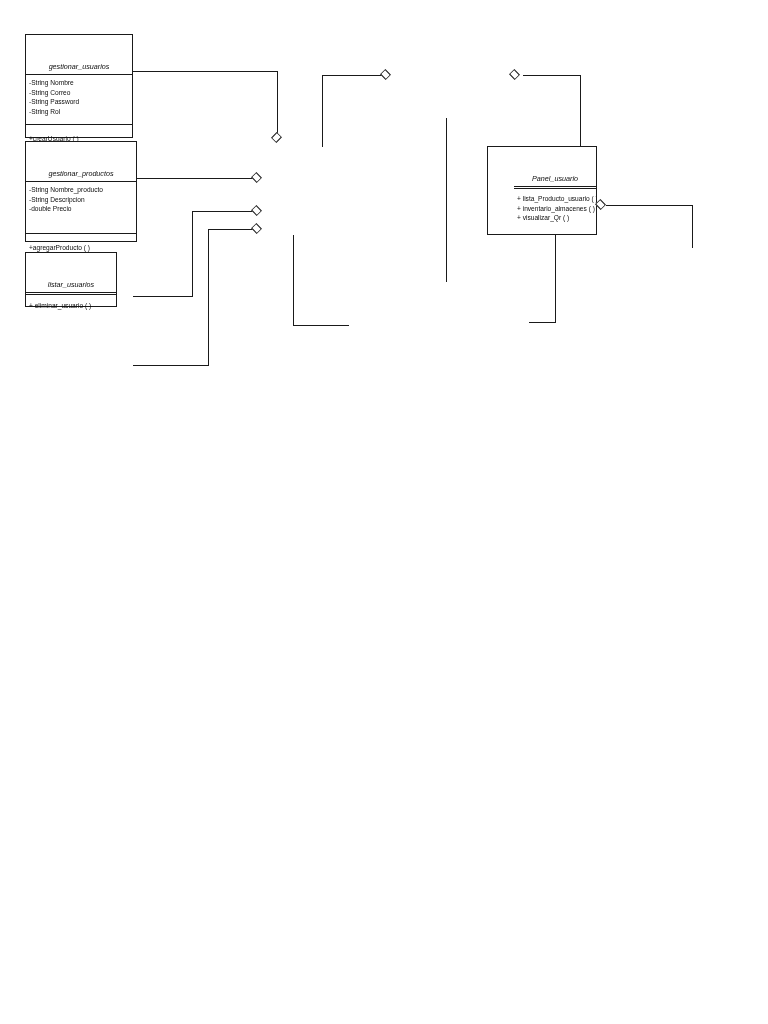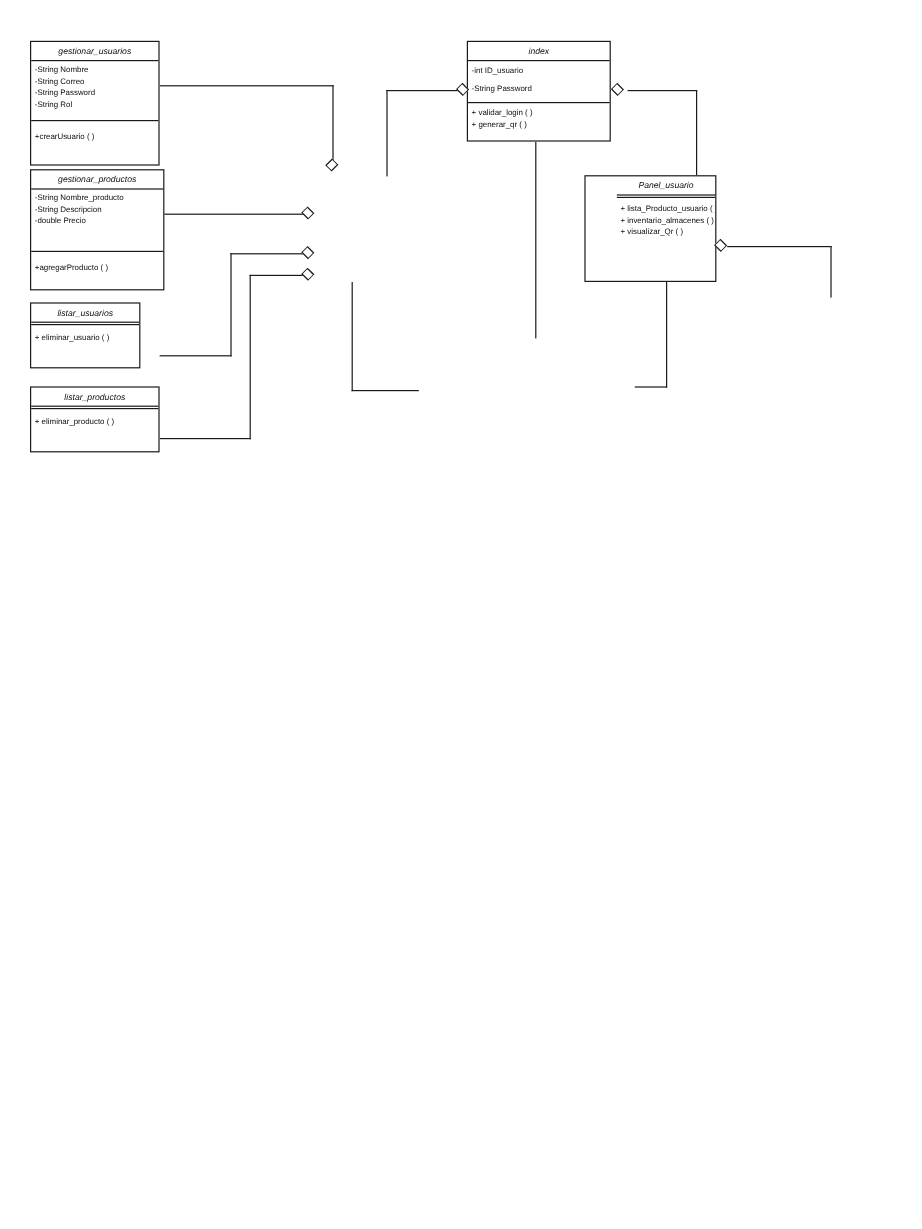--- a/index.html
+++ b/index.html
@@ -32,20 +32,21 @@
   .uml-name {
     box-sizing: border-box;
     text-align: center;
     font-style: italic;
     font-size: 7.2px;
     line-height: 1.25;
     padding: 3px 2px 3px 2px;
     color: #0d0d0d;
     border-bottom: 1px solid #1a1a1a;
     white-space: nowrap;
+    margin-top: 24px;
   }
   .uml-name.dbl {
     border-bottom: 3px double #1a1a1a;
   }
   .uml-attrs {
     box-sizing: border-box;
     padding: 3px 3px 3px 3px;
     font-size: 6.6px;
     line-height: 1.45;
     color: #0d0d0d;
@@ -184,38 +185,21 @@
     </div>
   </div>
 
   <div class="uml-class" style="left:25px; top:252px; width:92px; height:55px;">
     <div class="uml-name dbl">listar_usuarios</div>
     <div class="uml-ops" style="padding-top:6px;">
       <span class="row">+ eliminar_usuario ( )</span>
     </div>
   </div>
 
-  <div class="uml-class" style="left:25px; top:322px; width:108px; height:55px;">
-    <div class="uml-name dbl">listar_productos</div>
-    <div class="uml-ops" style="padding-top:6px;">
-      <span class="row">+ eliminar_producto ( )</span>
-    </div>
-  </div>
-
-  <div class="uml-class" style="left:389px; top:34px; width:120px; height:84px;">
-    <div class="uml-name">index</div>
-    <div class="uml-attrs wide-gap" style="height:35px; padding-top:1px;">
-      <span class="row">-int ID_usuario</span>
-      <span class="row">-String Password</span>
-    </div>
-    <div class="uml-ops" style="padding-top:4px;">
-      <span class="row">+ validar_login ( )</span>
-      <span class="row">+ generar_qr ( )</span>
-    </div>
-  </div>
+
 
 
   <div class="uml-class" style="left:487px; top:146px; width:110px; height:89px;padding-left:26px;">
     <div class="uml-name dbl">Panel_usuario</div>
     <div class="uml-ops" style="padding-top:5px;">
       <span class="row">+ lista_Producto_usuario ( )</span>
       <span class="row">+ inventario_almacenes ( )</span>
       <span class="row">+ visualizar_Qr ( )</span>
     </div>
   </div>

